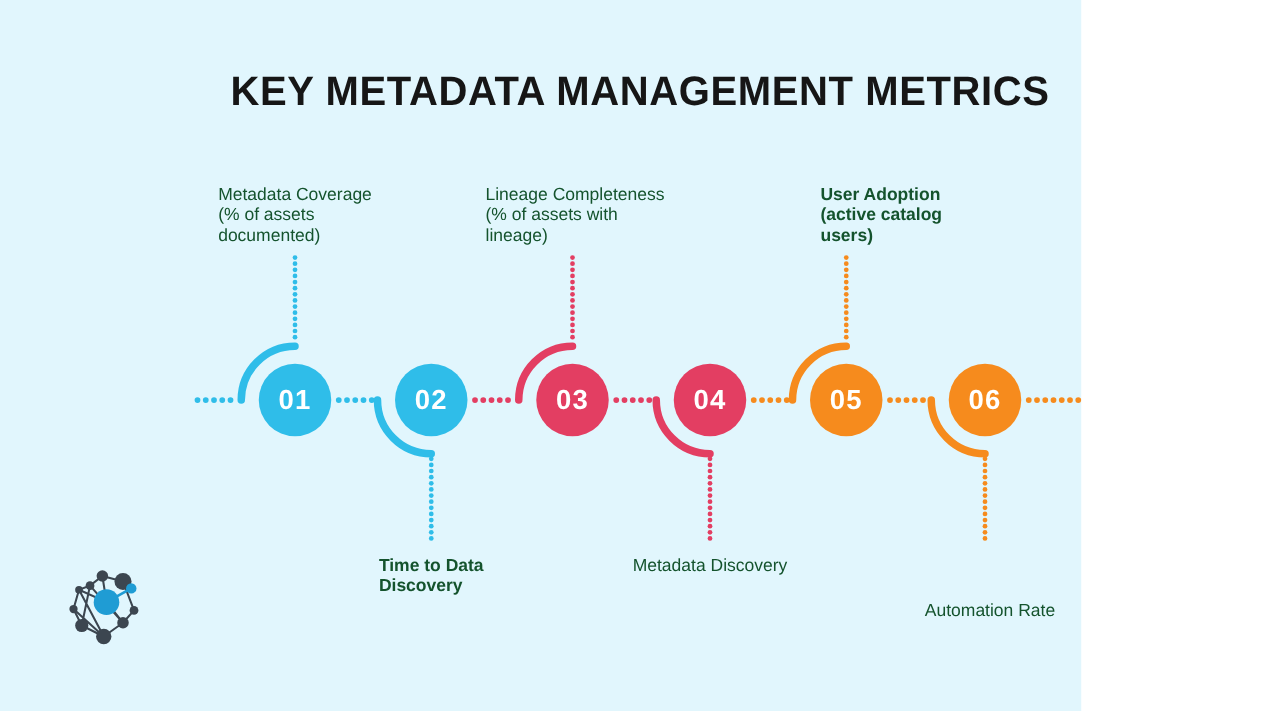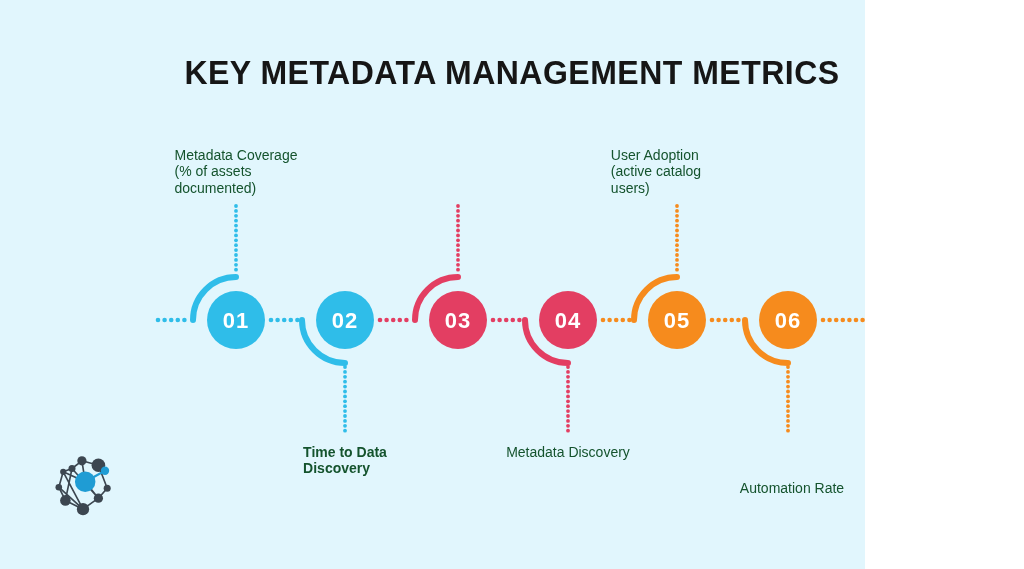--- a/index.html
+++ b/index.html
@@ -21,35 +21,38 @@
   }
   .metric-label{
     position:absolute;width:250px;
     display:flex;flex-direction:column;justify-content:flex-end;align-items:center;
     text-align:left;white-space:pre-line;
     font-size:14px;line-height:1.17;color:#14532d;
   }
   .metric-label.top{top:132px;height:64px;}
   .metric-label.bottom{top:444px;height:50px;justify-content:flex-start;}
   
-  .lbl-0{left:111px;} .lbl-2{left:335px;} .lbl-4{left:531px;}
+  .lbl-0{left:111px;} .lbl-2{left:335px;} .lbl-4{left:580px;font-weight:bold;}
   .lbl-1{left:220px;font-weight:bold;} .lbl-3{left:443px;} .lbl-5{left:667px;margin-top:36px;}
   #timeline-svg{position:absolute;left:0;top:0;}
   #logo{position:absolute;left:50px;top:452px;width:66px;height:66px;}
 </style>
 </head>
 <body>
 
 <div id="canvas">
 
   <div class="title">KEY METADATA MANAGEMENT METRICS</div>
 
   <div class="metric-label top lbl-0">Metadata Coverage
 (% of assets
 documented)</div>
+  <div class="metric-label top lbl-2">Lineage Completeness
+(% of assets with
+lineage)</div>
   <div class="metric-label top lbl-4">User Adoption
 (active catalog
 users)</div>
   <div class="metric-label bottom lbl-1">Time to Data
 Discovery</div>
   <div class="metric-label bottom lbl-3">Metadata Discovery</div>
   <div class="metric-label bottom lbl-5">Automation Rate</div>
 
   <svg id="timeline-svg" width="1024" height="569" viewBox="0 0 1024 569">
       <circle cx="158" cy="320" r="2.3" fill="#2fbde9"></circle>

